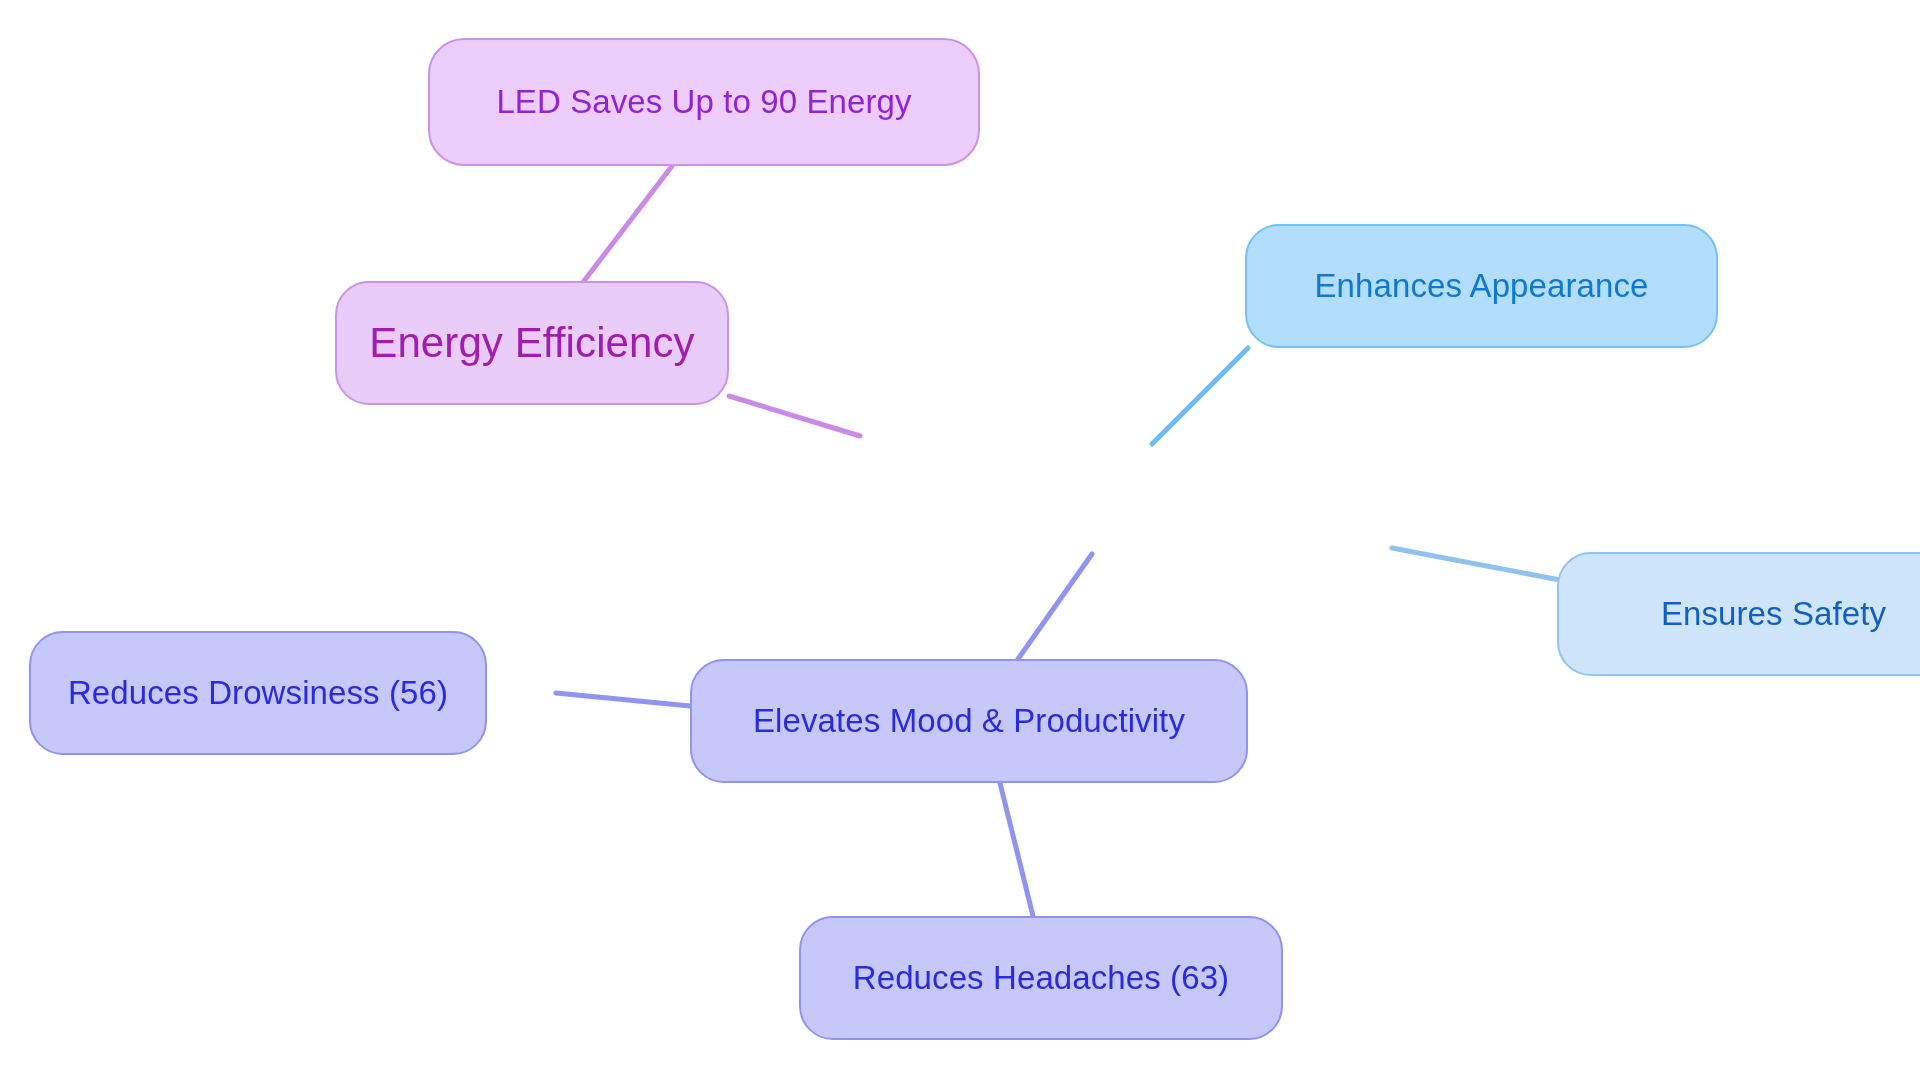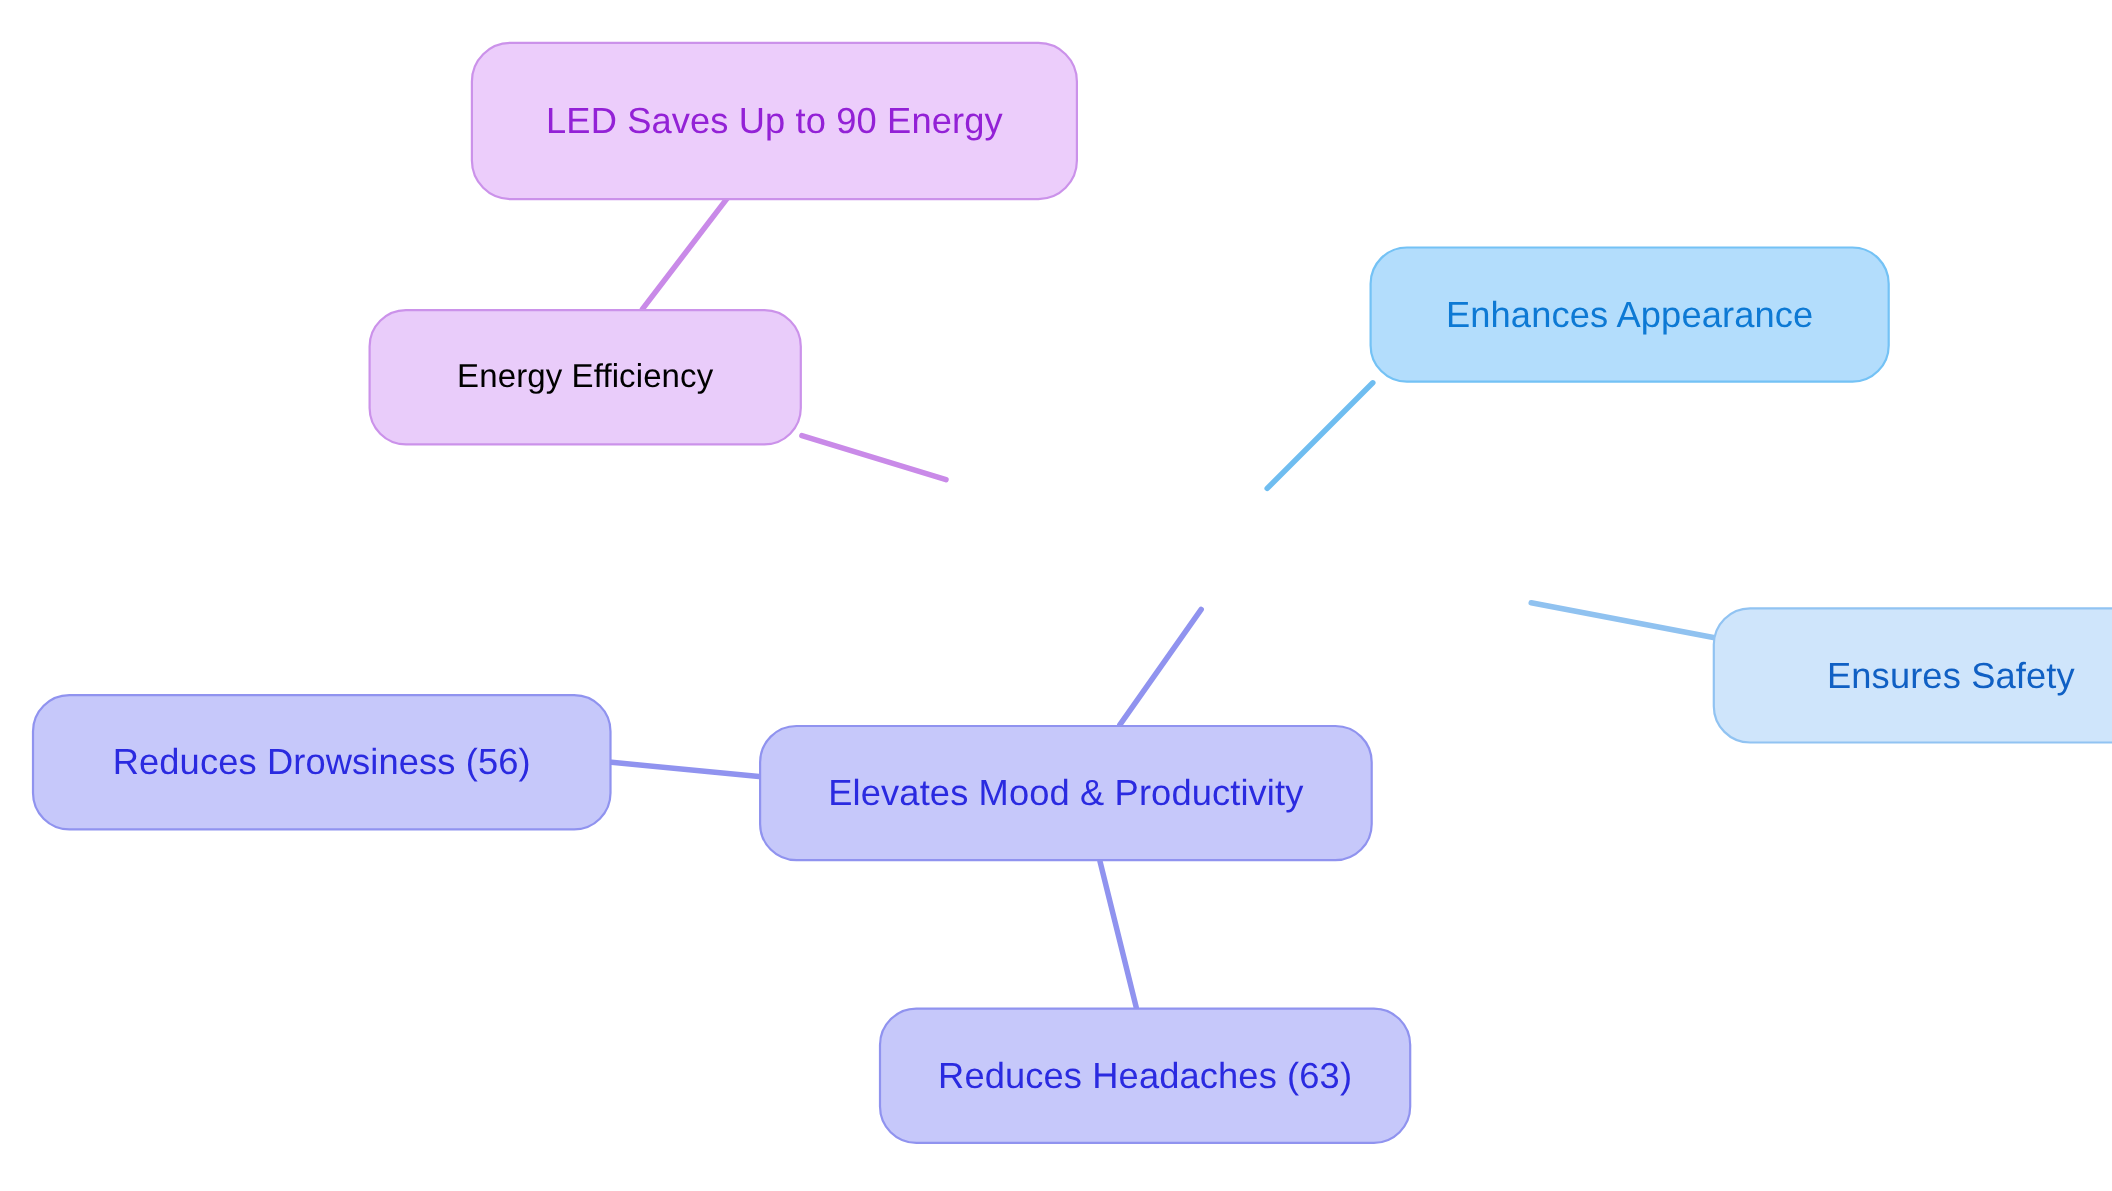--- a/index.html
+++ b/index.html
@@ -63,29 +63,29 @@
     left: 335px;
     top: 281px;
     width: 394px;
     height: 124px;
     border-radius: 34px;
     background: #e9ccfa;
     border-color: #cb92ea;
     z-index: 4;
   }
   #node-energy-efficiency .node-label {
-    color: #000000;
-    font-size: 30px;
+    color: #a21caf;
+    font-size: 42px;
   }
 
   #node-led-saves {
     left: 428px;
     top: 38px;
     width: 552px;
-    height: 144px;
+    height: 128px;
     border-radius: 36px;
     background: #eccdfb;
     border-color: #cb92ea;
     z-index: 4;
   }
   #node-led-saves .node-label {
     color: #9321d6;
     font-size: 33px;
   }
 
@@ -132,21 +132,21 @@
     z-index: 4;
   }
   #node-elevates-mood .node-label {
     color: #2a2ae0;
     font-size: 33px;
   }
 
   #node-reduces-drowsiness {
     left: 29px;
     top: 631px;
-    width: 527px;
+    width: 458px;
     height: 124px;
     border-radius: 34px;
     background: #c6c8fa;
     border-color: #9093ef;
     z-index: 4;
   }
   #node-reduces-drowsiness .node-label {
     color: #2a2ae0;
     font-size: 33px;
   }

